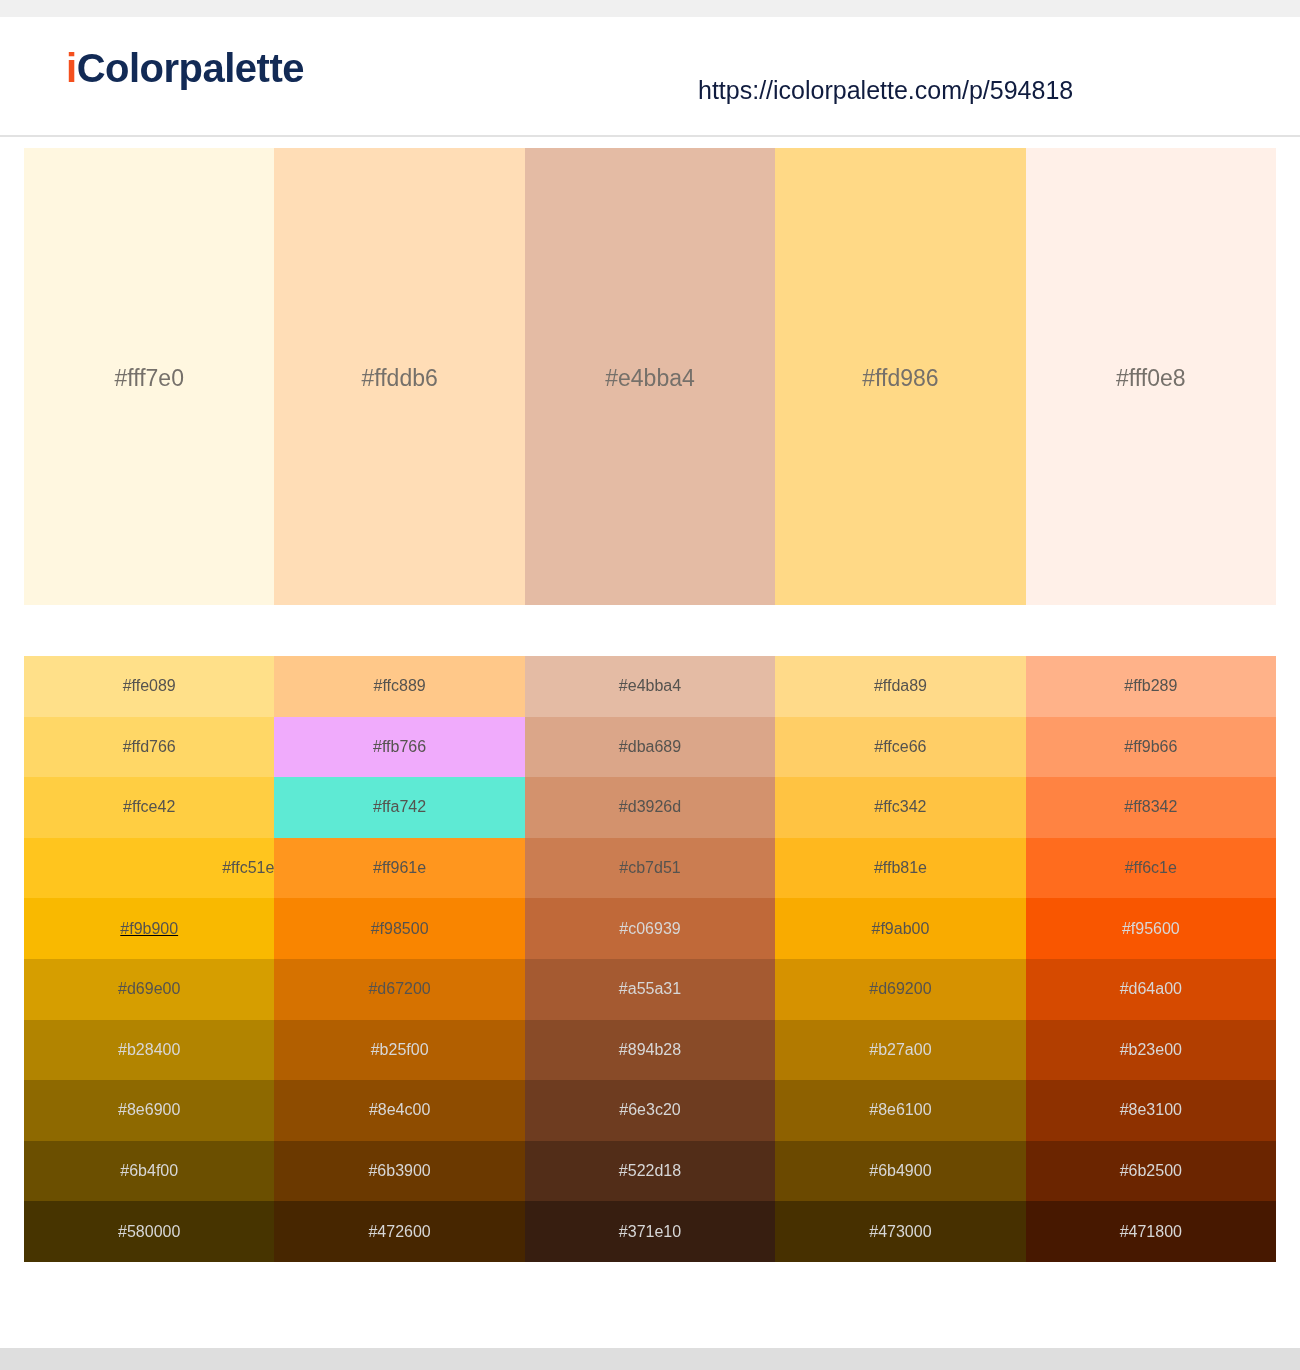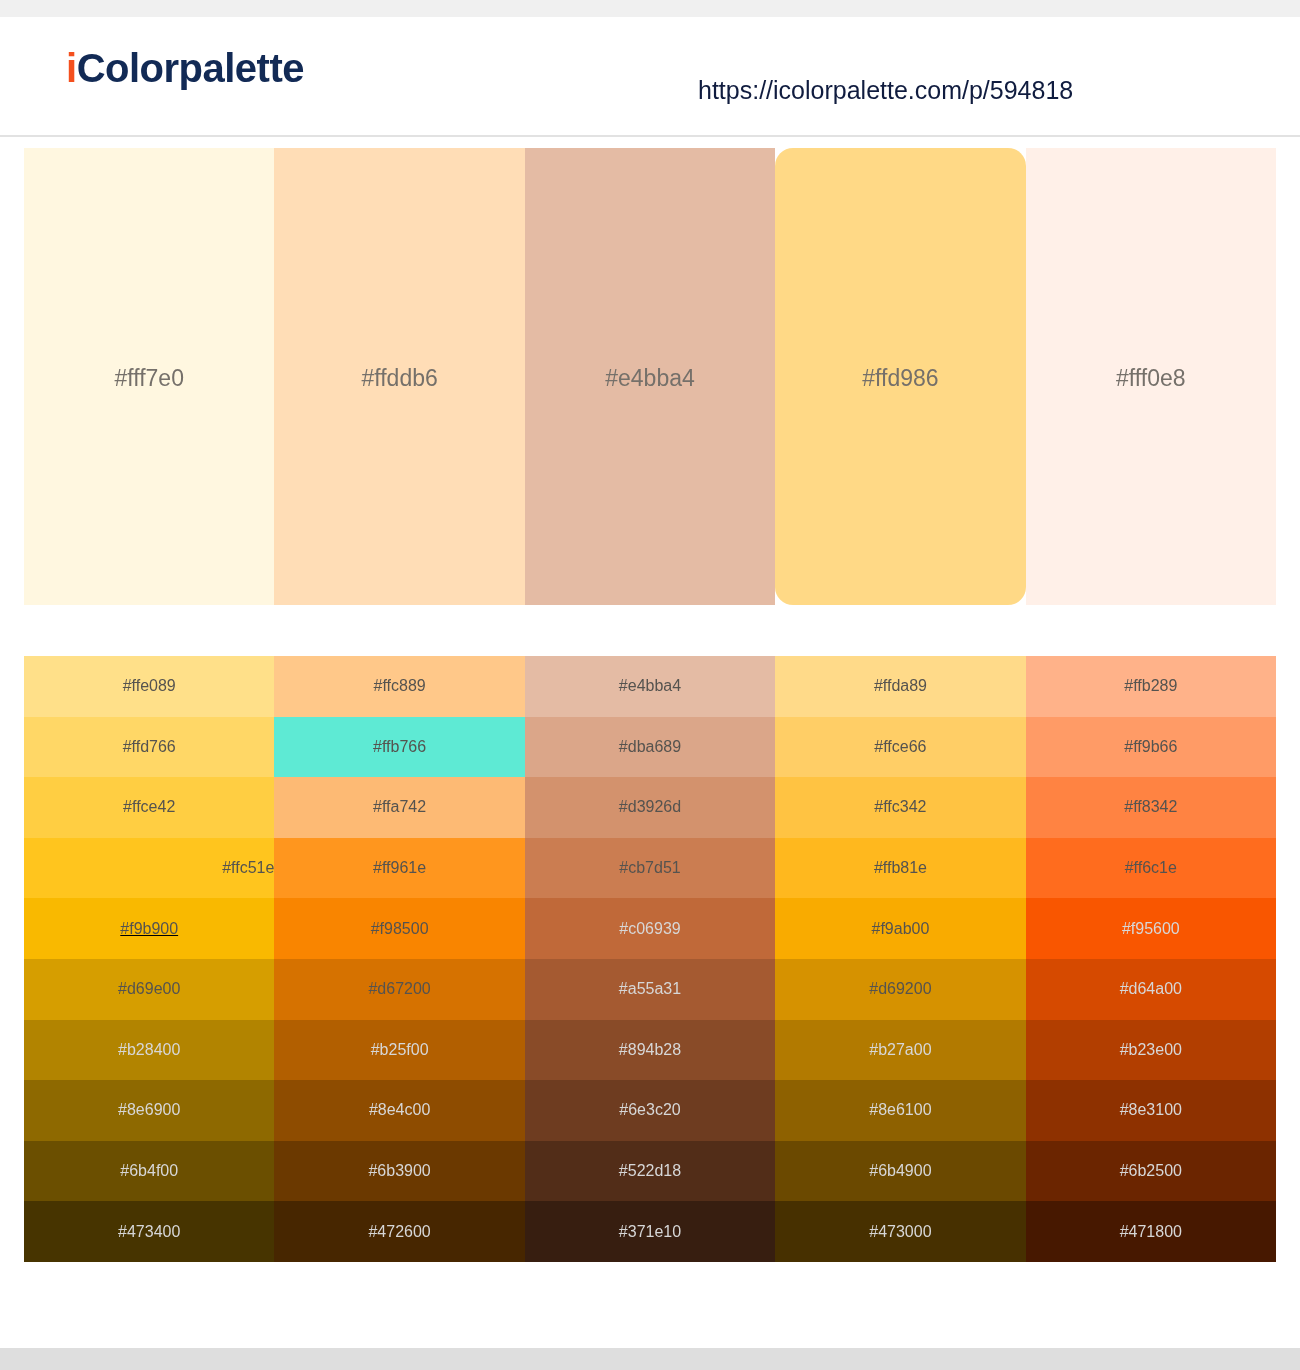--- a/index.html
+++ b/index.html
@@ -150,21 +150,21 @@
 <section class="main-palette">
     <div class="main-swatch" style="background: rgb(255, 247, 224);">
       <span class="label">#fff7e0</span>
     </div>
     <div class="main-swatch" style="background: rgb(255, 221, 182);">
       <span class="label">#ffddb6</span>
     </div>
     <div class="main-swatch" style="background: rgb(228, 187, 164);">
       <span class="label">#e4bba4</span>
     </div>
-    <div class="main-swatch" style="background: rgb(255, 217, 134); border-radius: 18px;">
+    <div class="main-swatch" style="background: rgb(255, 217, 134);">
       <span class="label">#ffd986</span>
     </div>
     <div class="main-swatch" style="background: rgb(255, 240, 232);">
       <span class="label">#fff0e8</span>
     </div>
   </section>
 
 <section class="shades-grid">
     <div class="shade-row">
       <div class="shade-cell light" style="background: rgb(255, 224, 137);">
@@ -180,38 +180,38 @@
         <span class="label">#ffda89</span>
       </div>
       <div class="shade-cell light" style="background: rgb(255, 178, 137);">
         <span class="label">#ffb289</span>
       </div>
     </div>
     <div class="shade-row">
       <div class="shade-cell light" style="background: rgb(255, 215, 102);">
         <span class="label">#ffd766</span>
       </div>
-      <div class="shade-cell light" style="background: #5eead4; justify-content: center;">
+      <div class="shade-cell light" style="background: #f0abfc; justify-content: center;">
         <span class="label">#ffb766</span>
       </div>
       <div class="shade-cell light" style="background: rgb(219, 166, 137);">
         <span class="label">#dba689</span>
       </div>
       <div class="shade-cell light" style="background: rgb(255, 206, 102);">
         <span class="label">#ffce66</span>
       </div>
       <div class="shade-cell light" style="background: rgb(255, 155, 102);">
         <span class="label">#ff9b66</span>
       </div>
     </div>
     <div class="shade-row">
       <div class="shade-cell light" style="background: rgb(255, 206, 66);">
         <span class="label">#ffce42</span>
       </div>
-      <div class="shade-cell light" style="background: #fdba74;">
+      <div class="shade-cell light" style="background: #5eead4;">
         <span class="label">#ffa742</span>
       </div>
       <div class="shade-cell light" style="background: rgb(211, 146, 109);">
         <span class="label">#d3926d</span>
       </div>
       <div class="shade-cell light" style="background: rgb(255, 195, 66);">
         <span class="label">#ffc342</span>
       </div>
       <div class="shade-cell light" style="background: rgb(255, 131, 66);">
         <span class="label">#ff8342</span>
@@ -314,21 +314,21 @@
       </div>
       <div class="shade-cell dark" style="background: rgb(107, 73, 0);">
         <span class="label">#6b4900</span>
       </div>
       <div class="shade-cell dark" style="background: rgb(107, 37, 0);">
         <span class="label">#6b2500</span>
       </div>
     </div>
     <div class="shade-row">
       <div class="shade-cell dark" style="background: rgb(71, 52, 0);">
-        <span class="label">#473400</span>
+        <span class="label">#580000</span>
       </div>
       <div class="shade-cell dark" style="background: rgb(71, 38, 0);">
         <span class="label">#472600</span>
       </div>
       <div class="shade-cell dark" style="background: rgb(55, 30, 16);">
         <span class="label">#371e10</span>
       </div>
       <div class="shade-cell dark" style="background: rgb(71, 48, 0);">
         <span class="label">#473000</span>
       </div>

